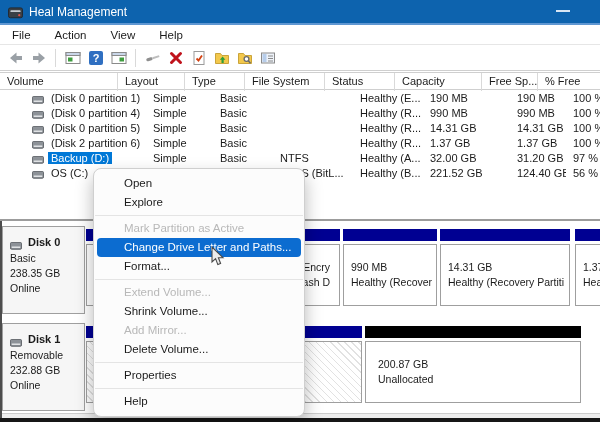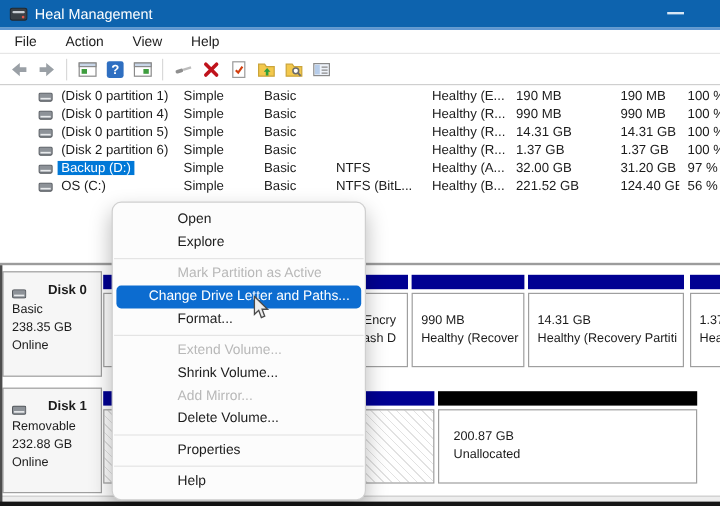--- a/index.html
+++ b/index.html
@@ -32,38 +32,38 @@
   .vcell-volume{display:flex;align-items:center;padding-left:4px !important;}
   .drive-glyph{width:12px;height:8px;margin-right:4px;flex:0 0 auto;}
   .vlabel{padding:0 3px;}
   .vlabel.sel{background:#0078d7;color:#fff;}
   
   .splitter{position:absolute;left:0;top:219px;width:600px;height:2px;background:#9c9c9c;}
   
   .diskrow{position:absolute;left:0;width:600px;height:88px;}
   .diskpanel{position:absolute;left:2px;top:0;width:83px;height:88px;background:#f6f6f6;border:1px solid #9f9f9f;padding:8px 0 0 7px;font-size:10.5px;line-height:15px;}
   .diskpanel .dnamerow{display:flex;align-items:center;margin-bottom:1px;}
-  .diskpanel .dname{font-weight:bold;font-size:11px;margin-left:14px;}
+  .diskpanel .dname{font-weight:bold;font-size:11px;margin-left:2px;}
   .pcell{position:absolute;top:0;height:88px;}
   .pbar{position:absolute;left:0;top:3px;width:100%;height:12px;}
   .pbody{position:absolute;left:0;top:18px;width:100%;height:62px;background:#fff;border:1px solid #9f9f9f;display:flex;flex-direction:column;justify-content:center;padding-left:7px;font-size:10.5px;line-height:15.5px;overflow:hidden;white-space:nowrap;}
   .pbody.alignr{align-items:flex-end;padding-left:0;padding-right:9px;}
   .pbody.padbig{padding-left:12px;}
   .pcell.hatched .pbody{background:repeating-linear-gradient(45deg,#ffffff 0 4px,#e2e2e2 4px 5px);}
   
   .bottombar{position:absolute;left:0;top:413px;width:600px;height:5px;background:#ededed;border-top:1px solid #cccccc;}
   .winborder-bottom{position:absolute;left:0;top:418px;width:600px;height:4px;background:#161616;}
   .winborder-left{position:absolute;left:0;top:221px;width:2px;height:201px;background:#4d4d4d;}
   
   .ctxmenu{
     position:absolute;left:93px;top:168px;width:212px;background:#fcfcfc;
     border:1px solid #cfcfcf;border-radius:8px;box-shadow:0 8px 18px rgba(0,0,0,.28);
     padding:5px 0;z-index:50;font-size:11.5px;
   }
-  .mi{height:19px;line-height:19px;padding-left:30px;white-space:nowrap;overflow:hidden;margin-left:24px;}
+  .mi{height:19px;line-height:19px;padding-left:30px;white-space:nowrap;overflow:hidden;}
   .mi.disabled{color:#b8b8b8;}
   .mi.highlighted{background:#0c6cd0;color:#fff;margin:0 3px;padding-left:27px;border-radius:4px;}
   .msep{height:1px;background:#e4e4e4;margin:3px 1px;}
   
   .cursor{position:absolute;left:211px;top:246px;z-index:100;width:15px;height:21px;}
 </style>
 </head>
 <body>
 
 <div class="window">
@@ -158,20 +158,30 @@
           <rect x="1.5" y="3" width="13" height="10" fill="#eef3fa" stroke="#8a8a8a"></rect>
           <rect x="2.5" y="4" width="4" height="8" fill="#b7cdea"></rect>
           <line x1="8" y1="6" x2="13" y2="6" stroke="#8a8a8a"></line>
           <line x1="8" y1="8.5" x2="13" y2="8.5" stroke="#8a8a8a"></line>
           <line x1="8" y1="11" x2="13" y2="11" stroke="#8a8a8a"></line>
         </svg>
       </span>
     </div>
 
   <div class="vtable">
+    <div class="vhead">
+      <div class="hc">Volume</div>
+      <div class="hc">Layout</div>
+      <div class="hc">Type</div>
+      <div class="hc">File System</div>
+      <div class="hc">Status</div>
+      <div class="hc">Capacity</div>
+      <div class="hc">Free Sp...</div>
+      <div class="hc">% Free</div>
+    </div>
     <div id="vbody">
         <div class="vrow">
       <div class="vcell-volume">
         <span class="drive-glyph">
           <svg viewBox="0 0 14 9">
                 <rect x="0.5" y="0.5" width="13" height="8" rx="1.5" fill="#8d9298" stroke="#55595e"></rect>
                 <rect x="2" y="5.3" width="10" height="1.6" fill="#e9ebed"></rect>
               </svg>
         </span>
         <span class="vlabel">(Disk 0 partition 1)</span>

